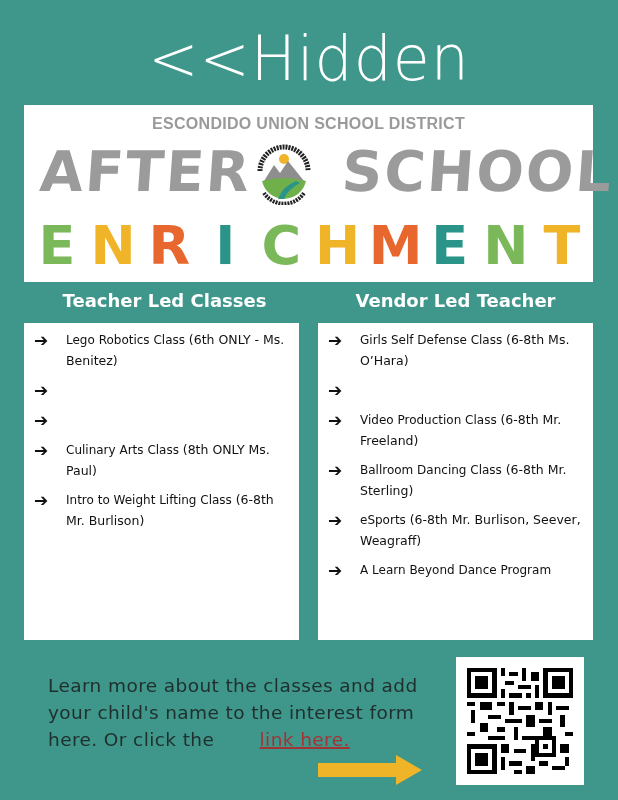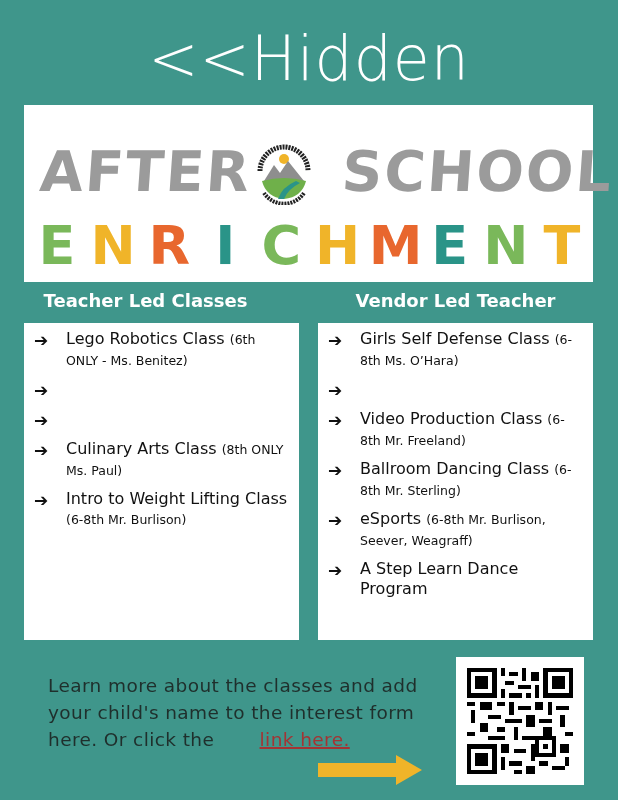--- a/index.html
+++ b/index.html
@@ -44,35 +44,35 @@
   }
   .enrich span {
     font-family: "DejaVu Sans", sans-serif; font-weight: bold;
     font-size: 54px; line-height: 66px; width: 50px; text-align: center;
   }
   .col-head {
     position: absolute; top: 288px; color: #ffffff;
     font-family: "DejaVu Sans", sans-serif; font-weight: bold;
     font-size: 18px; line-height: 26px; text-align: center;
   }
-  .col-head.left { left: 8px; width: 275px; }
+  .col-head.left { left: 27px; width: 275px; }
   .col-head.right { left: 318px; width: 275px; }
   .box {
     position: absolute; top: 323px; background: #ffffff;
     box-sizing: border-box; padding: 6px 8px 0 10px;
   }
   .box.left { left: 24px; width: 275px; height: 317px; }
   .box.right { left: 318px; width: 275px; height: 317px; }
   .item { display: flex; margin-bottom: 8px; }
   .item .arrow {
     width: 32px; flex: 0 0 32px; font-size: 17px; font-weight: bold;
     color: #111; line-height: 22px;
   }
   .item .text { color: #111; line-height: 20px; }
-  .item .name { font-family: "DejaVu Sans", sans-serif; font-size: 16px; }
+  .item .name { font-family: "DejaVu Sans", sans-serif; font-size: 12px; }
   .item .detail { font-family: "DejaVu Sans", sans-serif; font-size: 12.5px; }
   .footer-text {
     position: absolute; left: 48px; top: 672px; width: 370px;
     color: #1f2f2c; font-family: "DejaVu Sans", sans-serif;
     font-size: 18.5px; line-height: 27px; letter-spacing: 0.4px;
   }
   .footer-text a {
     color: #a33434; text-decoration: underline; text-decoration-thickness: 2px; margin-left: 39px;
   }
   .yellow-arrow { position: absolute; left: 318px; top: 755px; width: 104px; height: 30px; }
@@ -81,20 +81,21 @@
     background: #ffffff;
   }
   .qr { position: absolute; left: 11px; top: 11px; width: 106px; height: 106px; }
 </style>
 </head>
 <body>
 
 <div class="title">&lt;&lt;Hidden Valley&gt;&gt;</div>
 
 <div class="banner">
+  <div class="district">ESCONDIDO UNION SCHOOL DISTRICT</div>
   <div class="after">AFTER</div>
   <svg class="logo" viewBox="0 0 64 64">
     <circle cx="32" cy="34" r="24" fill="#ffffff" stroke="#222" stroke-width="0"></circle>
     <path d="M8 30 A24 24 0 0 1 56 30" fill="none" stroke="#222" stroke-width="5" stroke-dasharray="2 1"></path>
     <circle cx="32" cy="18" r="5" fill="#f0b429"></circle>
     <path d="M12 40 L22 24 L28 32 L36 20 L52 40 Z" fill="#8e8e8e"></path>
     <path d="M10 40 Q32 34 54 40 Q50 56 32 58 Q14 56 10 40 Z" fill="#6fb04a"></path>
     <path d="M26 58 Q30 46 44 40 L48 42 Q36 48 32 58 Z" fill="#2a9488"></path>
     <path d="M12 52 A24 24 0 0 0 52 52" fill="none" stroke="#222" stroke-width="4" stroke-dasharray="2 1"></path>
   </svg>
@@ -152,21 +153,21 @@
   <div class="item">
     <span class="arrow">➔</span>
     <span class="text"><span class="name">Ballroom Dancing Class </span><span class="detail">(6-8th Mr. Sterling)</span></span>
   </div>
   <div class="item">
     <span class="arrow">➔</span>
     <span class="text"><span class="name">eSports </span><span class="detail">(6-8th Mr. Burlison, Seever, Weagraff)</span></span>
   </div>
   <div class="item">
     <span class="arrow">➔</span>
-    <span class="text"><span class="name">A Step Learn Dance Program</span><span class="detail"></span></span>
+    <span class="text"><span class="name">A Learn Beyond Dance Program</span><span class="detail"></span></span>
   </div>
 </div>
 
 <div class="footer-text">
   <span>Learn more about the classes and add your child's name to the interest form here. Or click the </span><a href="#">link here.</a>
 </div>
 
 <svg class="yellow-arrow" viewBox="0 0 104 30">
   <polygon points="0,8 78,8 78,0 104,15 78,30 78,22 0,22" fill="#f0b429"></polygon>
 </svg>

